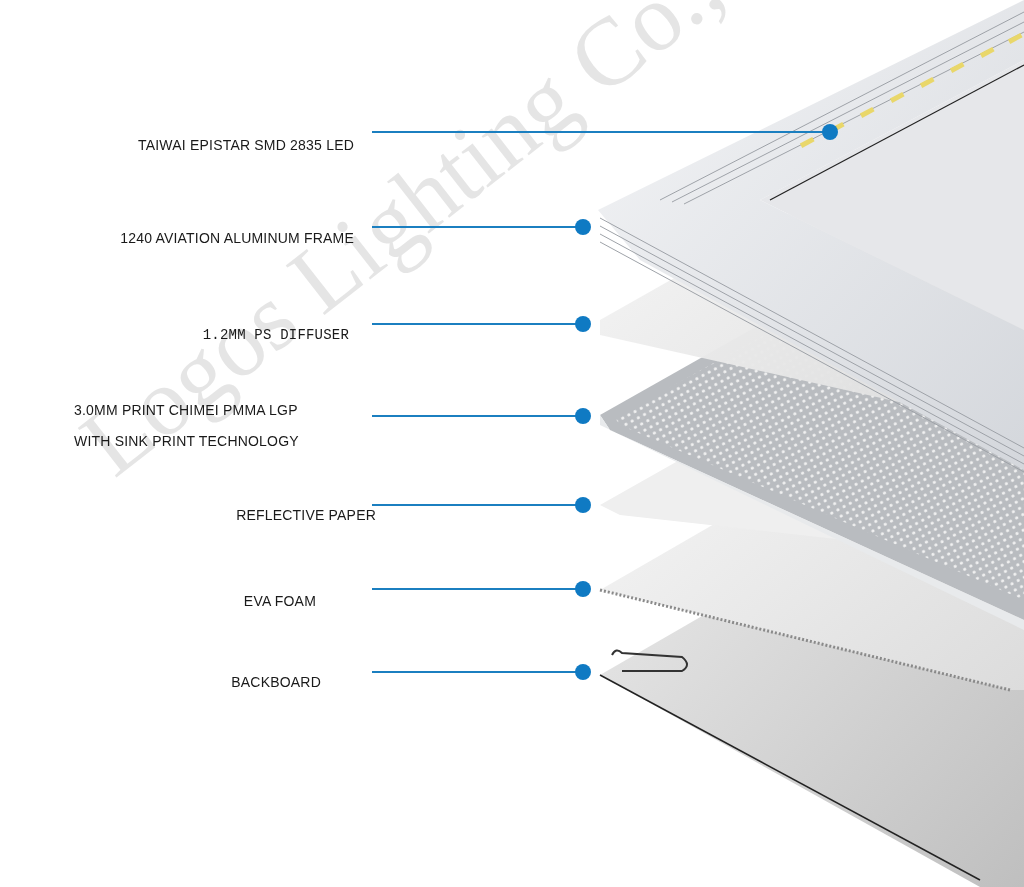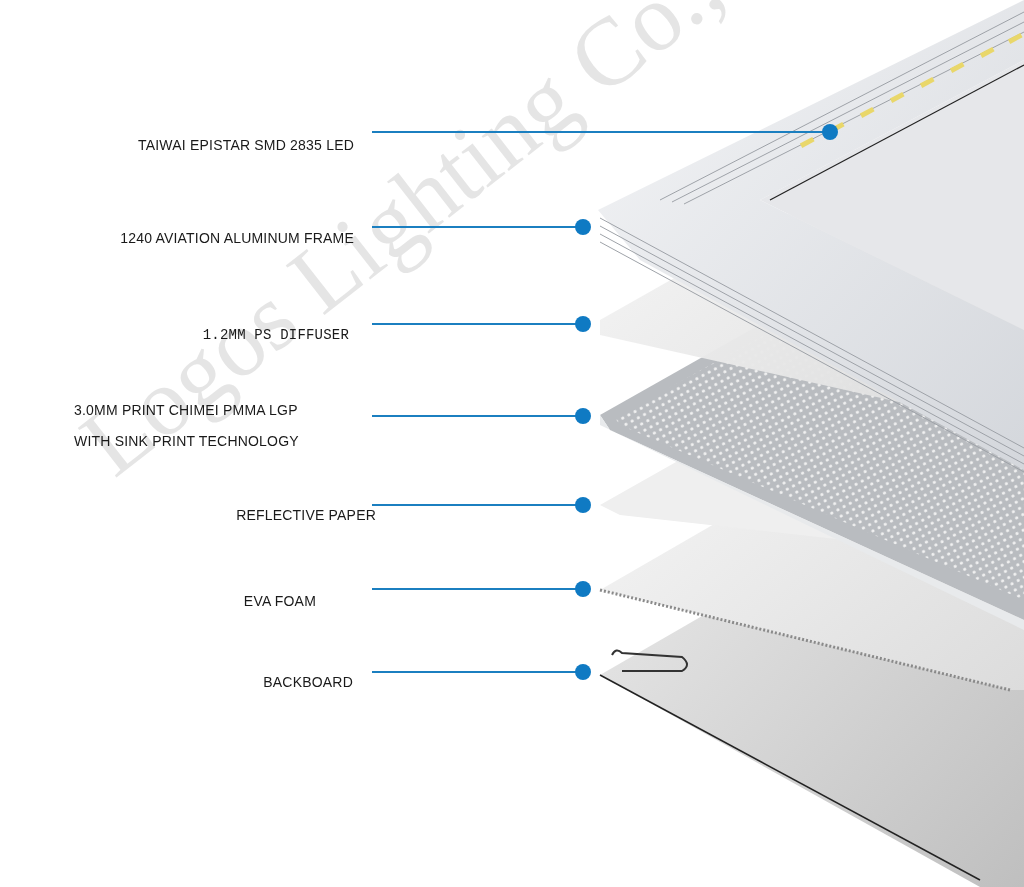--- a/index.html
+++ b/index.html
@@ -126,18 +126,18 @@
     <div class="dot" style="left:575px; top:497px;"></div>
   </div>
 
   <div>
     <div class="label" style="right:708px; top:572px;">EVA FOAM</div>
     <div class="leader" style="left:372px; top:588px; width:210px;"></div>
     <div class="dot" style="left:575px; top:581px;"></div>
   </div>
 
   <div>
-    <div class="label" style="right:671px; top:653px;">BACKBOARD</div>
+    <div class="label" style="right:703px; top:653px;">BACKBOARD</div>
     <div class="leader" style="left:372px; top:671px; width:210px;"></div>
     <div class="dot" style="left:575px; top:664px;"></div>
   </div>
 
 </div>
 
 </body></html>

